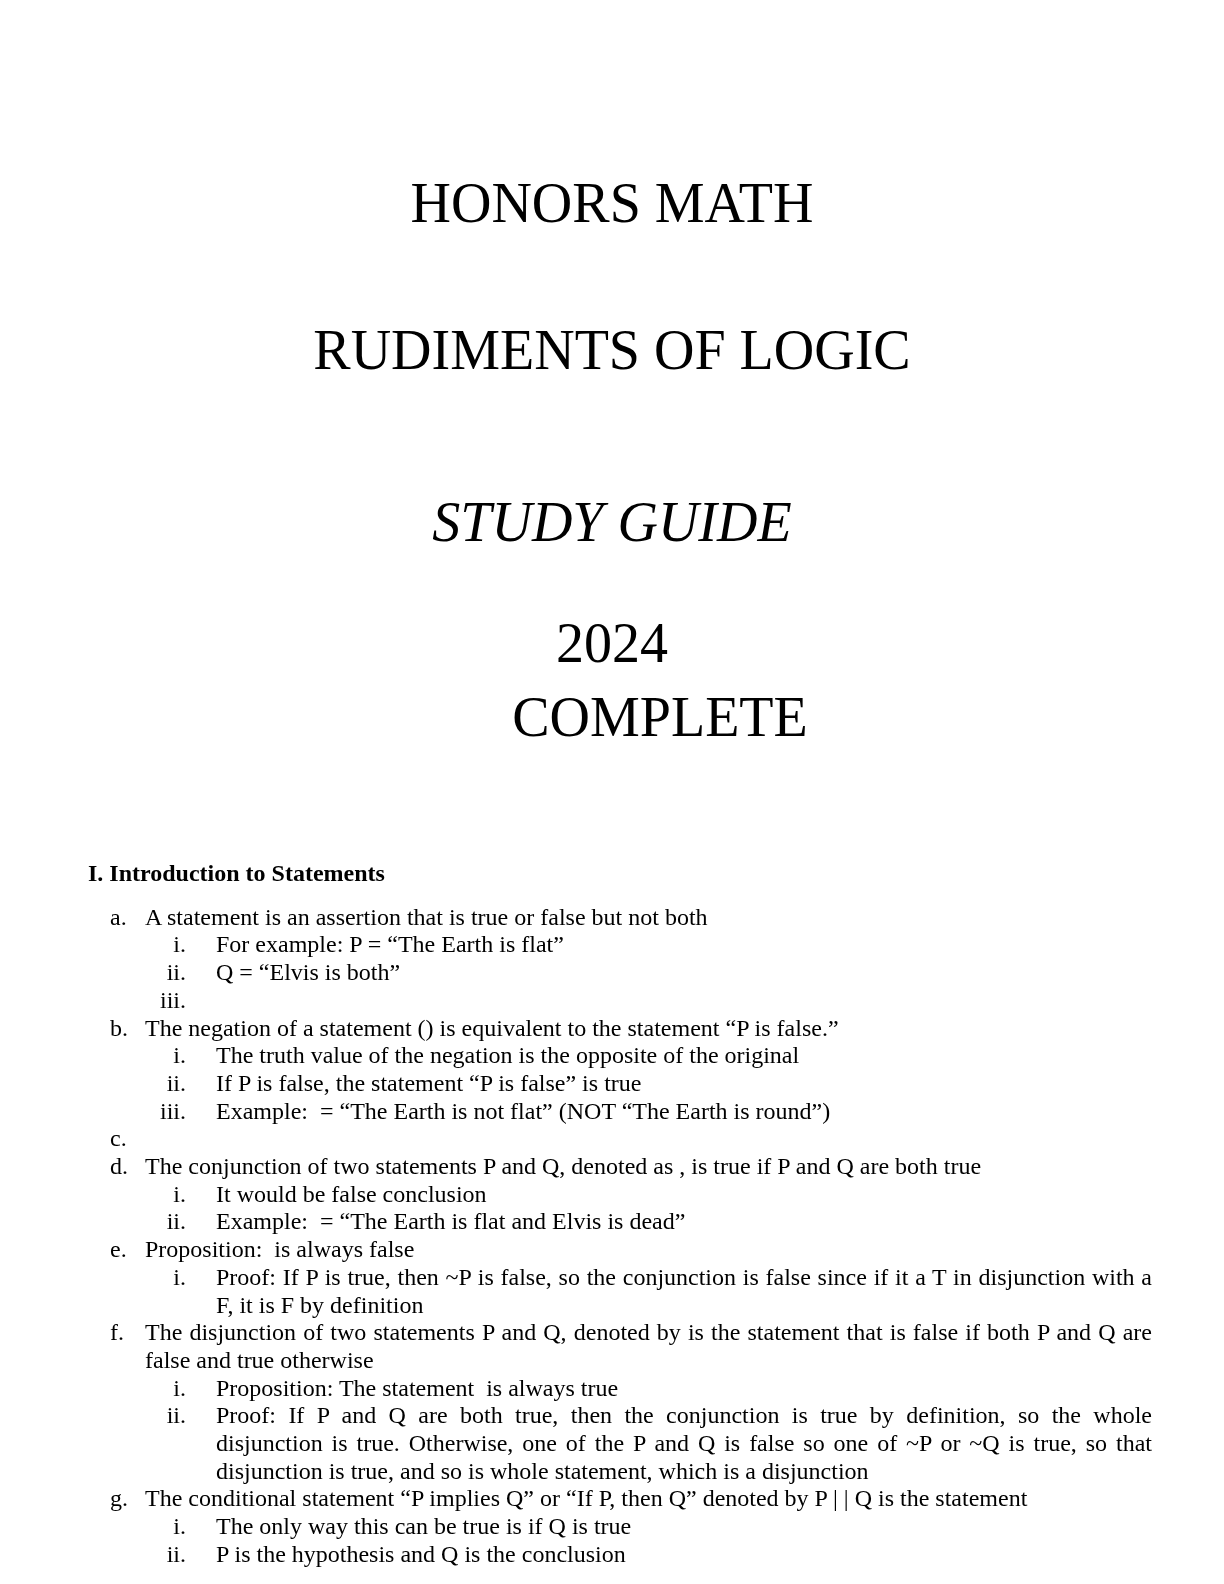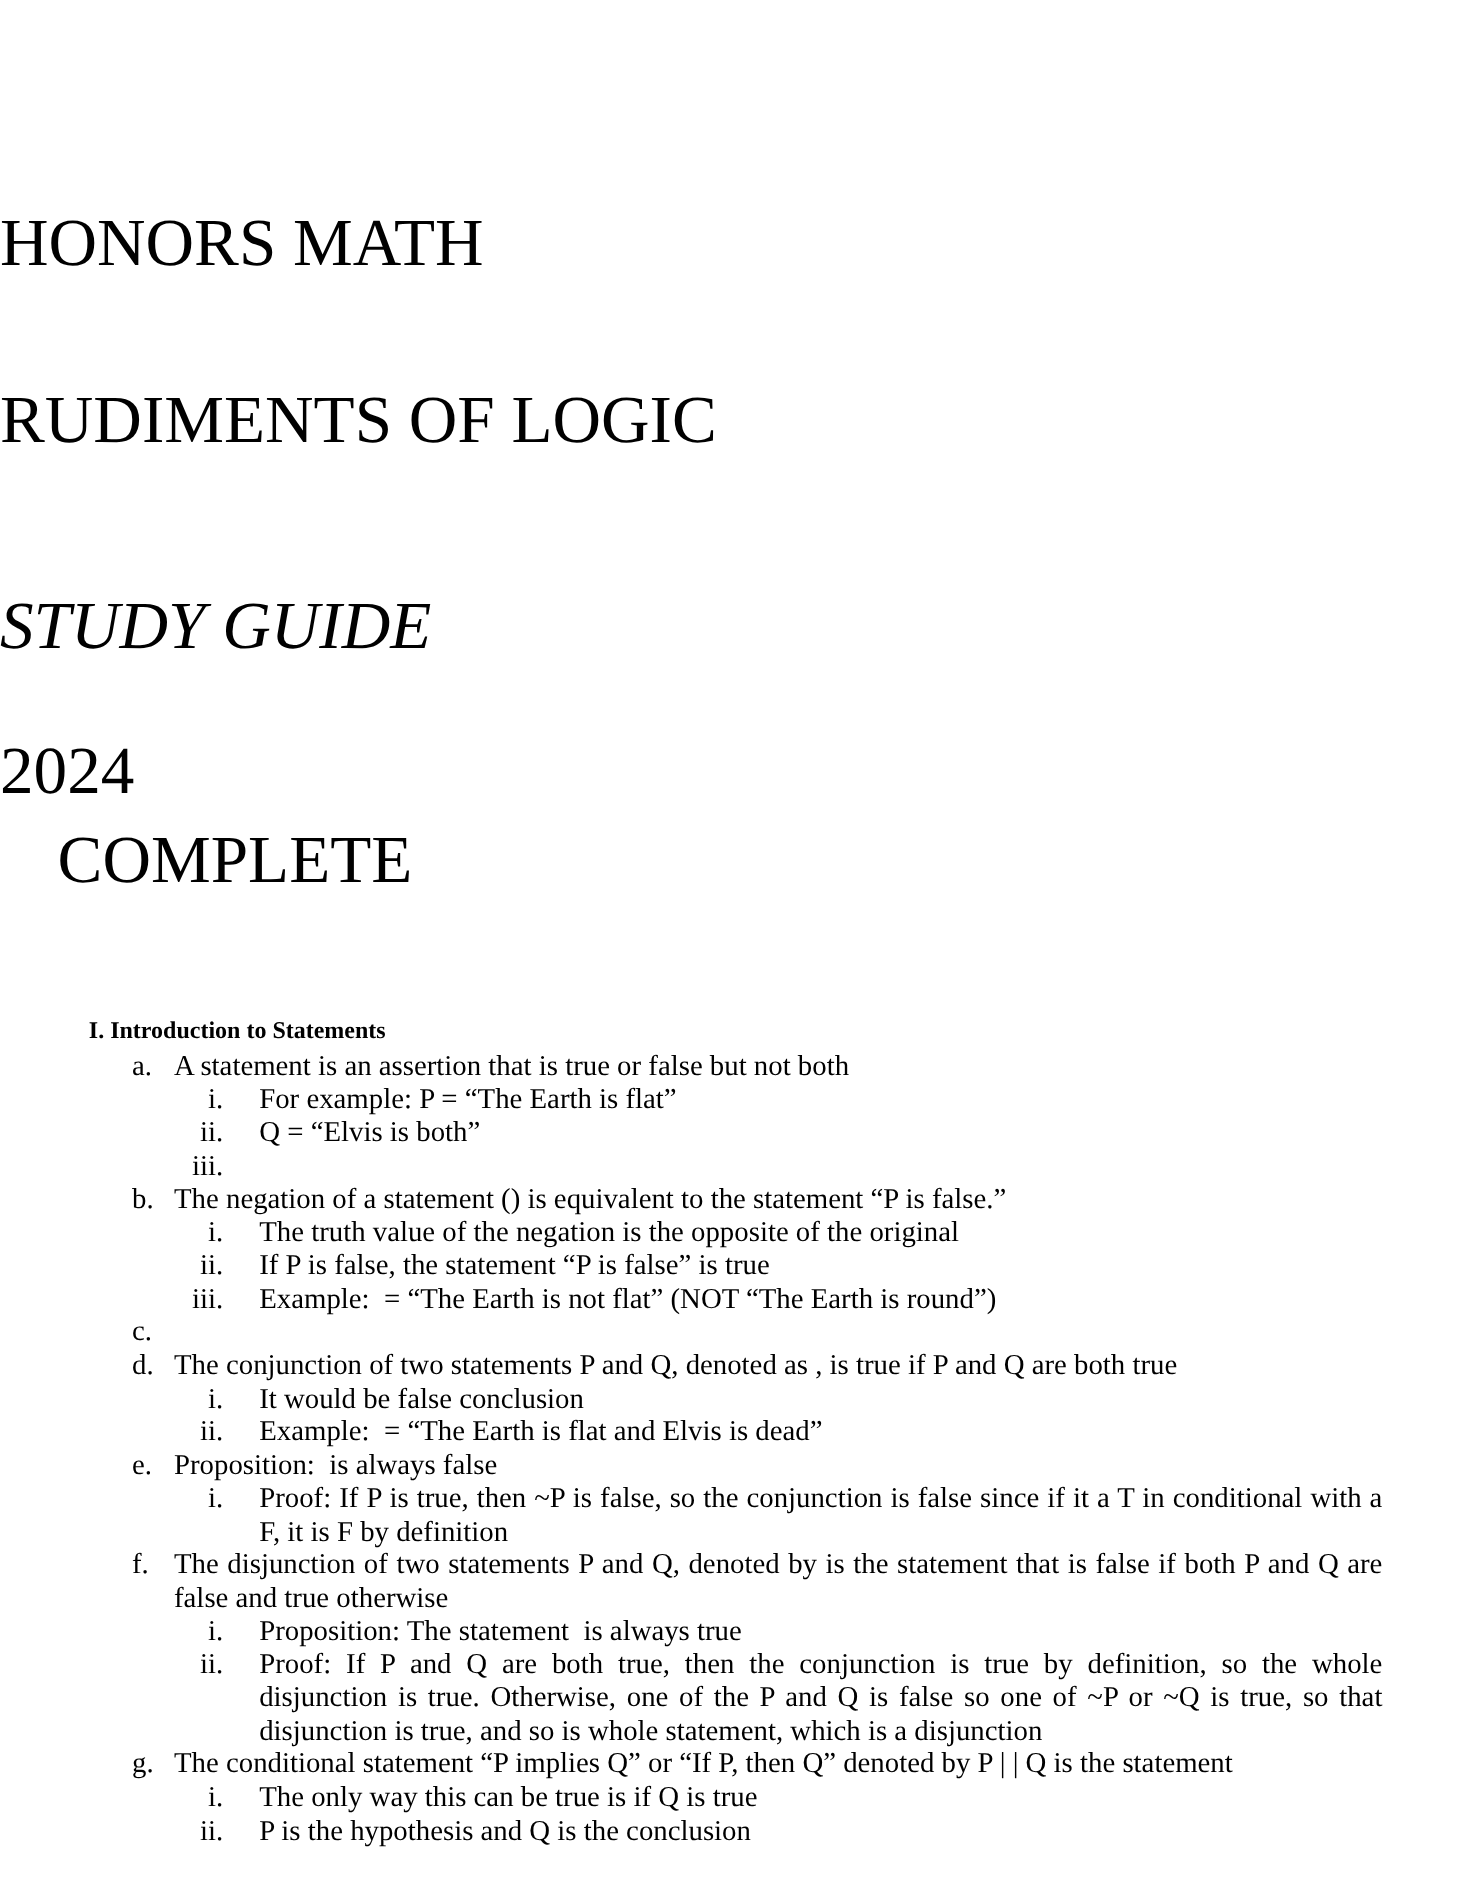--- a/index.html
+++ b/index.html
@@ -14,20 +14,21 @@
     background: #ffffff;
     color: #000000;
     font-family: "Liberation Serif", serif;
     overflow: hidden;
   }
   
   .title-line {
     position: absolute;
     left: 0;
     width: 100%;
+    text-align: center;
     font-size: 56px;
     line-height: 56px;
     white-space: pre;
   }
   .title-line.t0 { top: 175px; }
   .title-line.t1 { top: 322px; }
   .title-line.t2 { top: 494px; font-style: italic; }
   .title-line.t3 { top: 615px; }
   .title-line.t4 { top: 689px; margin-left: 48px; }
 
@@ -35,22 +36,22 @@
   .outline {
     position: absolute;
     left: 72px;
     top: 844px;
     width: 1080px;
     font-size: 24px;
     line-height: 27.7px;
   }
   .section-heading {
     font-weight: bold;
-    font-size: 20px;
-    margin: 2px;
+    font-size: 24px;
+    margin: 16px;
     line-height: 27.7px;
   }
   .item {
     position: relative;
     min-height: 27.7px;
   }
   .item.l1 { padding-left: 73px; }
   .item.l2 { padding-left: 144px; }
   .item.justify { text-align: justify; }
   .item .marker {
@@ -90,21 +91,21 @@
         <div class="item l2"><span class="marker">iii.</span></div>
         <div class="item l1"><span class="marker">b.</span><span class="text">The negation of a statement () is equivalent to the statement “P is false.”</span></div>
         <div class="item l2"><span class="marker">i.</span><span class="text">The truth value of the negation is the opposite of the original</span></div>
         <div class="item l2"><span class="marker">ii.</span><span class="text">If P is false, the statement “P is false” is true</span></div>
         <div class="item l2"><span class="marker">iii.</span><span class="text">Example:&nbsp; = “The Earth is not flat” (NOT “The Earth is round”)</span></div>
         <div class="item l1"><span class="marker">c.</span><span class="text"></span></div>
         <div class="item l1"><span class="marker">d.</span><span class="text">The conjunction of two statements P and Q, denoted as&nbsp;, is true if P and Q are both true</span></div>
         <div class="item l2"><span class="marker">i.</span><span class="text">It would be false conclusion</span></div>
         <div class="item l2"><span class="marker">ii.</span><span class="text">Example:&nbsp; = “The Earth is flat and Elvis is dead”</span></div>
         <div class="item l1"><span class="marker">e.</span><span class="text">Proposition:&nbsp; is always false</span></div>
-        <div class="item l2 justify"><span class="marker">i.</span><span class="text">Proof: If P is true, then ~P is false, so the conjunction is false since if it a T in conditional with a F, it is F by definition</span></div>
+        <div class="item l2 justify"><span class="marker">i.</span><span class="text">Proof: If P is true, then ~P is false, so the conjunction is false since if it a T in disjunction with a F, it is F by definition</span></div>
         <div class="item l1 justify"><span class="marker">f.</span><span class="text">The disjunction of two statements P and Q, denoted by is the statement that is false if both P and Q are false and true otherwise</span></div>
         <div class="item l2"><span class="marker">i.</span><span class="text">Proposition: The statement&nbsp; is always true</span></div>
         <div class="item l2 justify"><span class="marker">ii.</span><span class="text">Proof: If P and Q are both true, then the conjunction is true by definition, so the whole disjunction is true. Otherwise, one of the P and Q is false so one of ~P or ~Q is true, so that disjunction is true, and so is whole statement, which is a disjunction</span></div>
         <div class="item l1"><span class="marker">g.</span><span class="text">The conditional statement “P implies Q” or “If P, then Q” denoted by P | | Q is the statement</span></div>
         <div class="item l2"><span class="marker">i.</span><span class="text">The only way this can be true is if Q is true</span></div>
         <div class="item l2"><span class="marker">ii.</span><span class="text">P is the hypothesis and Q is the conclusion</span></div>
       </div>
   </main>
 
 </div>

